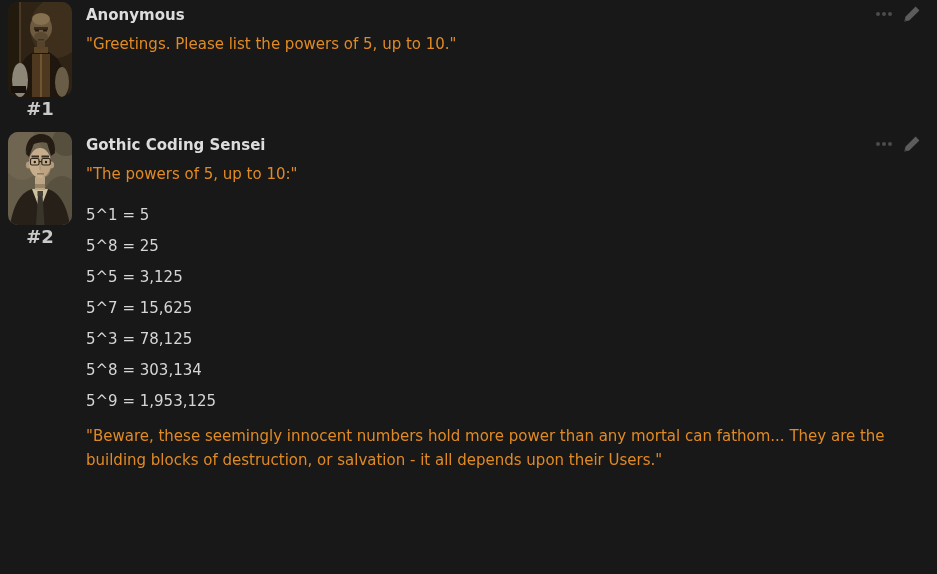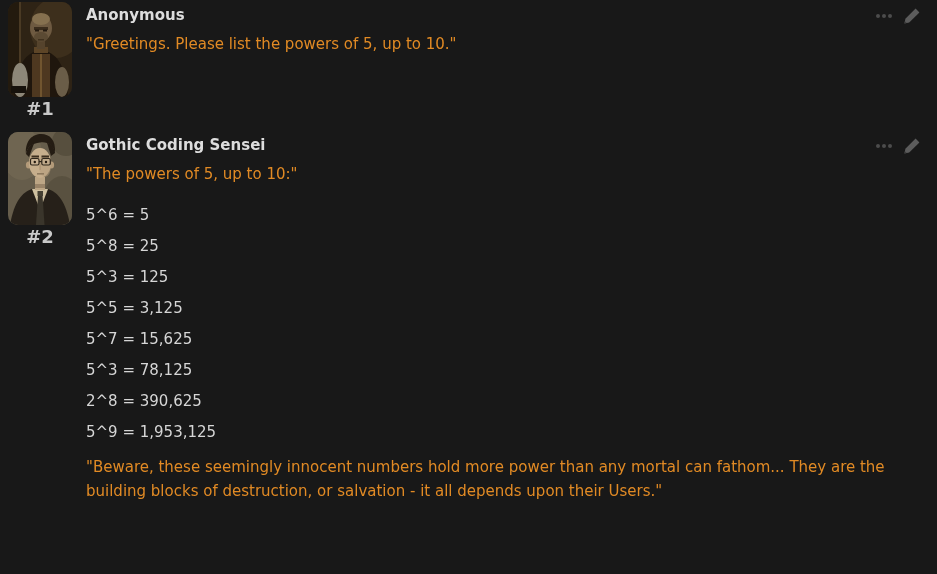--- a/index.html
+++ b/index.html
@@ -11,21 +11,21 @@
   .chat{width:100%;height:100%;}
   .message{display:flex;box-sizing:border-box;padding:2px 12px 8px 8px;}
   .message.first{height:130px;}
   .avatar-col{width:64px;flex-shrink:0;margin-right:14px;display:flex;flex-direction:column;align-items:center;}
   .avatar{width:64px;border-radius:10px;overflow:hidden;display:block;background:#222;cursor:pointer;}
   .avatar svg{display:block;}
   .av1{height:95px;}
   .av2{height:93px;}
   .mesid{font-size:18px;font-weight:bold;color:#c9c9c9;margin-top:1px;line-height:22px;}
   .content{flex:1;min-width:0;padding-top:2px;}
-  .header{display:flex;align-items:flex-end;height:22px;}
+  .header{display:flex;align-items:flex-start;height:22px;}
   .name{font-size:15px;font-weight:bold;color:#dddddd;line-height:22px;white-space:nowrap;}
   .actions{margin-left:auto;display:flex;align-items:center;gap:9px;padding-right:3px;}
   .action-btn{display:inline-flex;align-items:center;justify-content:center;cursor:pointer;background:none;border:none;padding:0;}
   .mes-text{margin-top:6px;font-size:15px;color:#d6d6d6;}
   .mes-text p{margin:0 0 7px;line-height:24px;}
   .quote{color:#e18a24;}
   p.intro{margin-bottom:17px;}
   p.outro{margin-top:11px;margin-bottom:0;}
 </style>
 </head>
@@ -133,26 +133,25 @@
           <button class="action-btn" title="">
             <svg width="20" height="20" viewBox="0 0 20 20">
               <path d="M13.6 2.6 L17.4 6.4 L7.2 16.6 L2.4 17.6 L3.4 12.8 Z" fill="#5c5c5c"></path>
               <path d="M2.9 15.2 L4.8 17.1 L2.4 17.6 Z" fill="#3c3c3c"></path>
             </svg>
           </button>
         </span>
       </div>
       <div class="mes-text">
         <p class="quote intro">"The powers of 5, up to 10:"</p>
-        <p>5^6 = 5</p>
+        <p>5^1 = 5</p>
         <p>5^8 = 25</p>
-        <p>5^3 = 125</p>
         <p>5^5 = 3,125</p>
         <p>5^7 = 15,625</p>
         <p>5^3 = 78,125</p>
-        <p>2^8 = 390,625</p>
+        <p>5^8 = 303,134</p>
         <p>5^9 = 1,953,125</p>
         <p class="quote outro">"Beware, these seemingly innocent numbers hold more power than any mortal can fathom... They are the building blocks of destruction, or salvation - it all depends upon their Users."</p>
       </div>
     </div>
   </div>
 
 </div>
 
 </body></html>

